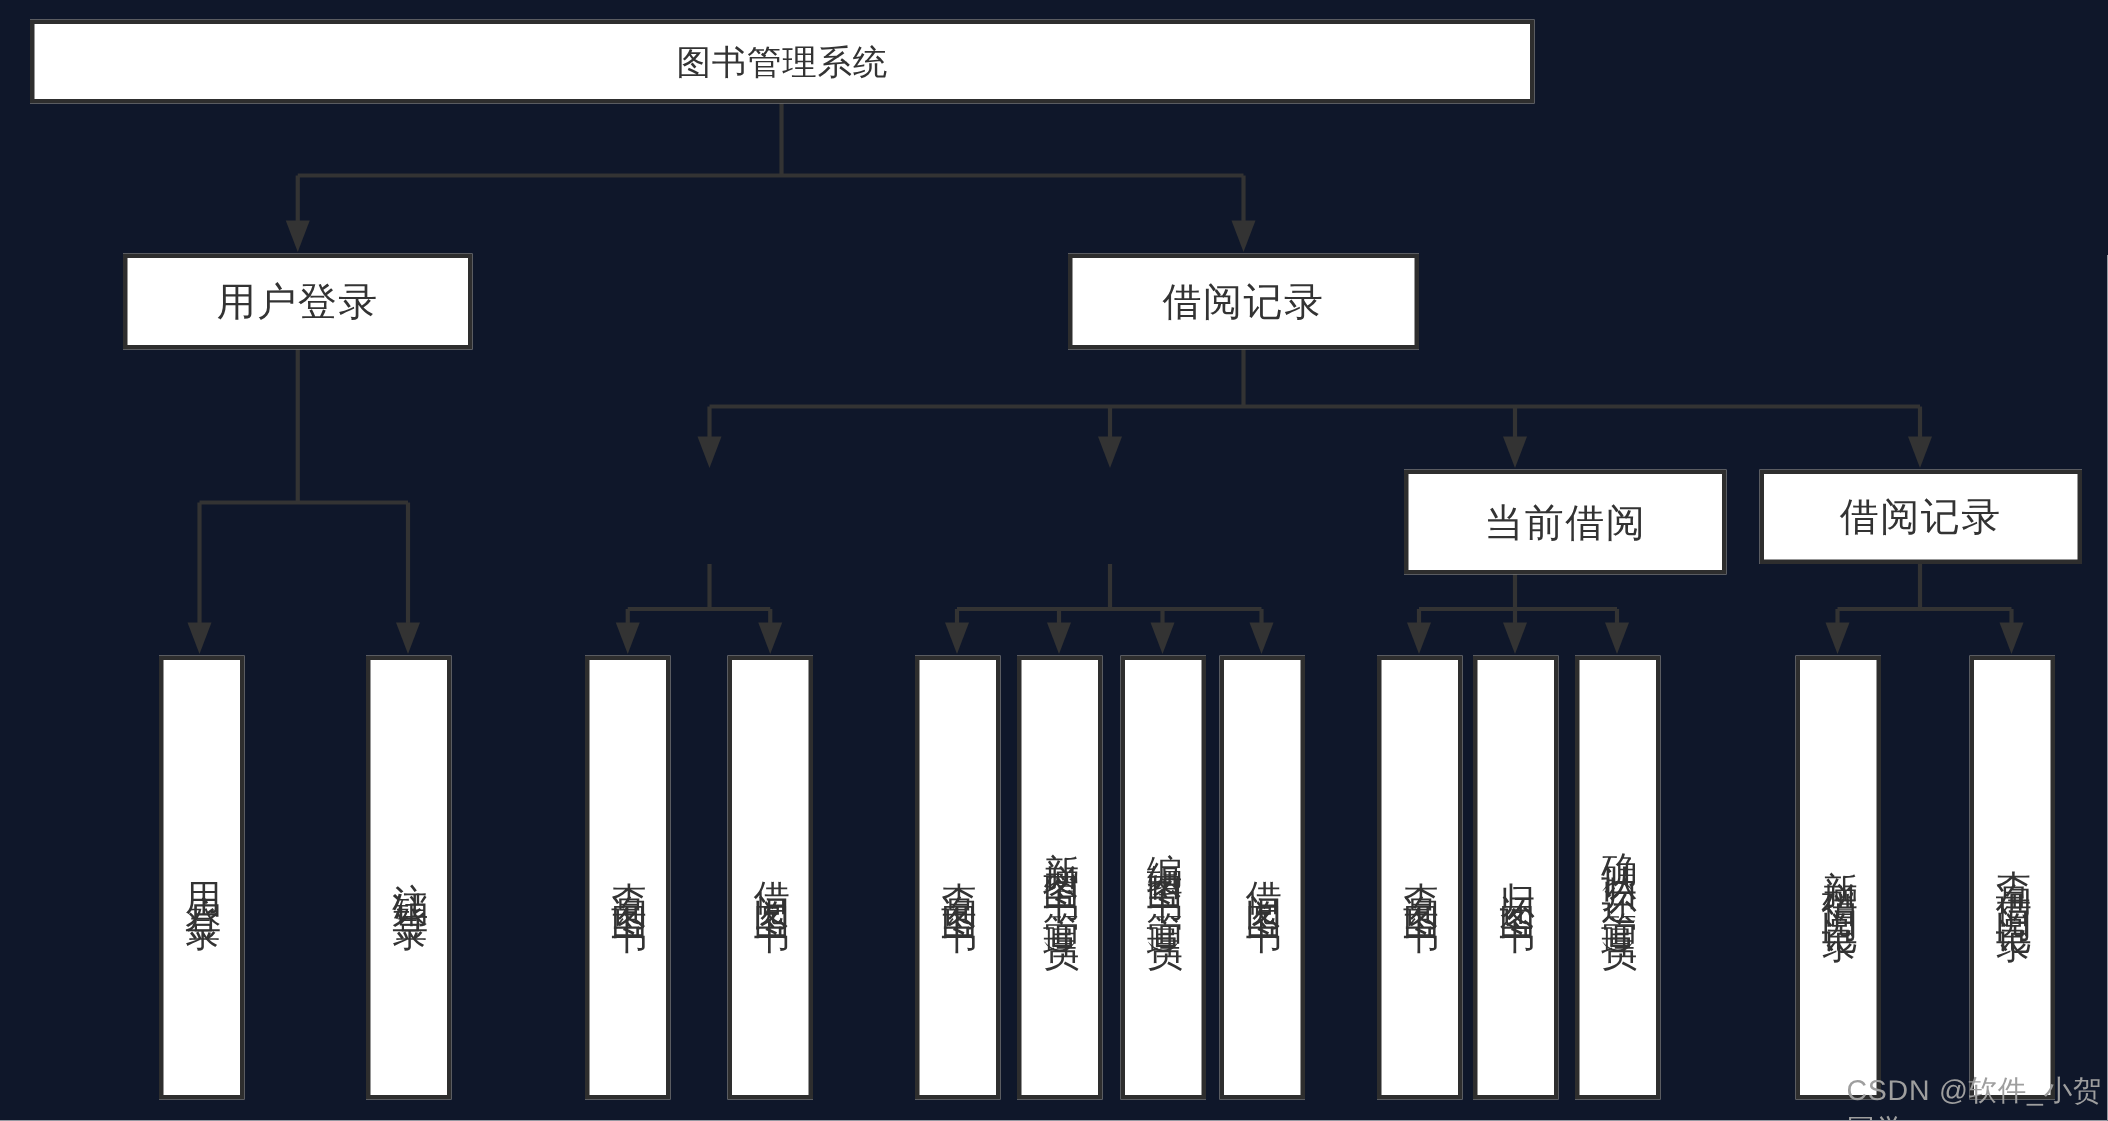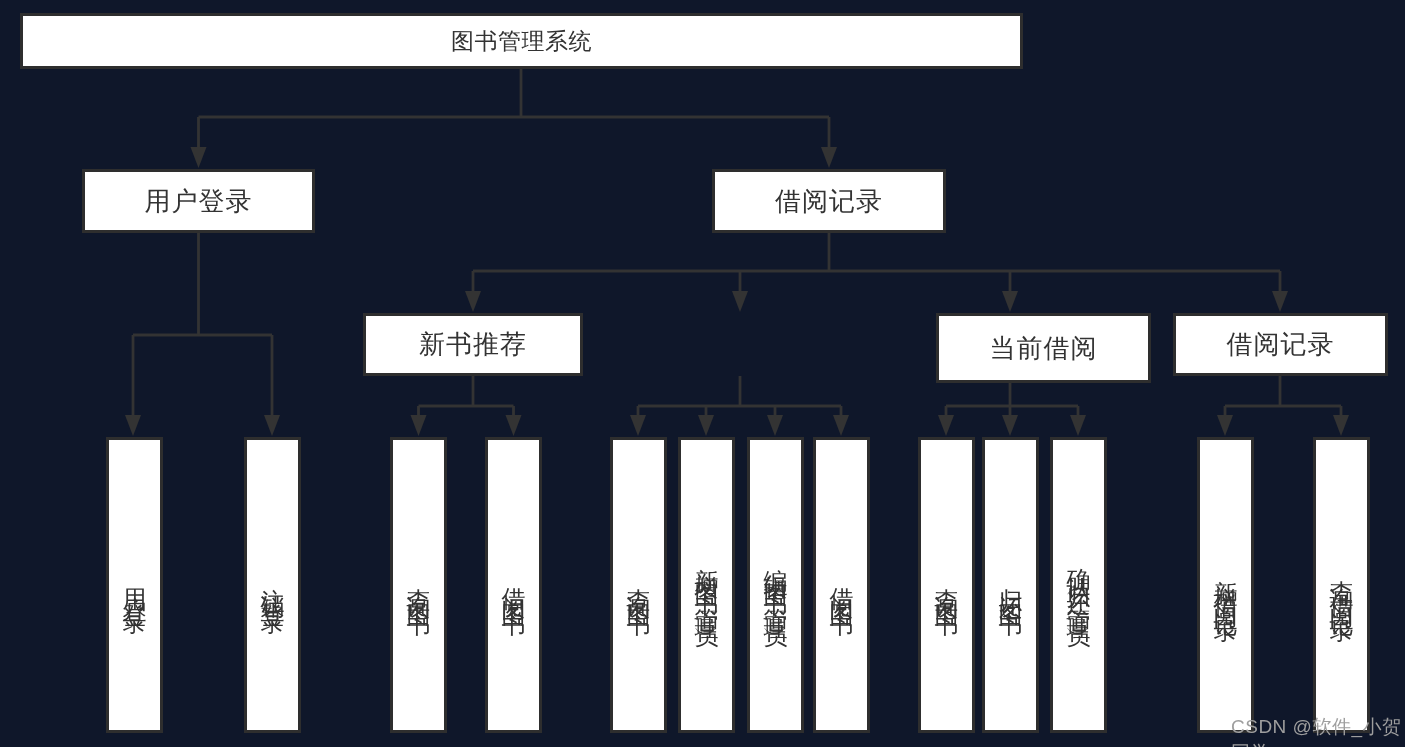--- a/index.html
+++ b/index.html
@@ -96,21 +96,20 @@
       <path d="M1217 415 L1233 415 L1225 436 Z"></path>
       <path d="M1333 415 L1349 415 L1341 436 Z"></path>
     </g>
   </svg>
 
   <div class="box hbox root" style="left:20px; top:13px; width:1003px; height:56px;">图书管理系统</div>
 
   <div class="box hbox" style="left:82px; top:169px; width:233px; height:64px;">用户登录</div>
   <div class="box hbox" style="left:712px; top:169px; width:234px; height:64px;">借阅记录</div>
 
-  <div class="box hbox" style="left:363px; top:313px; width:220px; height:63px;">新书推荐</div>
   <div class="box hbox" style="left:936px; top:313px; width:215px; height:70px;">当前借阅</div>
   <div class="box hbox" style="left:1173px; top:313px; width:215px; height:63px;">借阅记录</div>
 
   <div class="box vbox" style="left:106px;">用户登录</div>
   <div class="box vbox" style="left:244px;">注销登录</div>
 
   <div class="box vbox" style="left:390px;">查询图书</div>
   <div class="box vbox" style="left:485px;">借阅图书</div>
 
   <div class="box vbox" style="left:610px;">查询图书</div>

